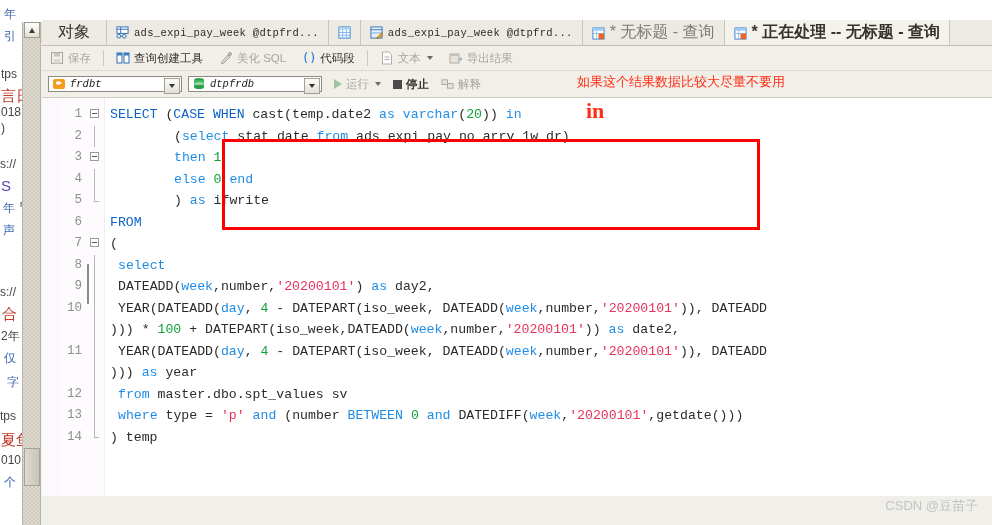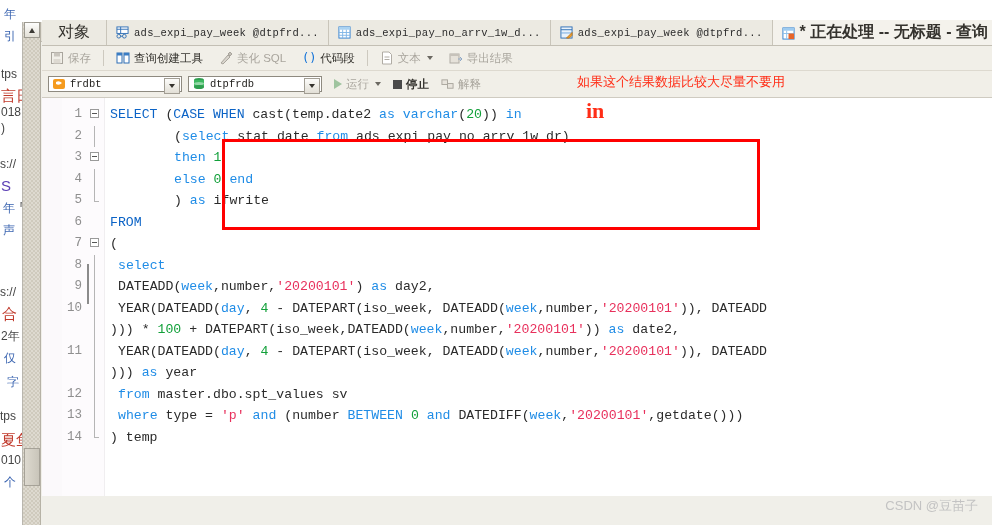--- a/index.html
+++ b/index.html
@@ -131,21 +131,21 @@
     width: 950px; height: 27px;
     background: #f1efe8;
     border-bottom: 1px solid #cfcbc1;
     display: flex; align-items: center; padding-left: 6px;
   }
   .combo {
     height: 16px; width: 134px;
     background: #ffffff;
     border: 1px solid #8e8a80;
     display: flex; align-items: center;
-    margin-right: 6px; position: relative;
+    margin-right: 6px; position: relative; font-style: italic;
   }
   .combo .cbicon { width: 14px; height: 14px; margin: 0 4px 0 3px; flex:0 0 14px; position: relative; }
   .combo .cbtext {
     font-family: "Liberation Mono", monospace;
     font-size: 10.5px; color: #22201d; white-space: nowrap;
     overflow: hidden;
   }
   .combo .cbarrow {
     position: absolute; right: 1px; top: 1px;
     width: 16px; height: 16px;
@@ -326,30 +326,39 @@
       </div>
       <div class="tab plain">
         <span class="tabicon" style="width: 13px; height: 13px; flex: 0 0 13px;"><svg width="13" height="13" viewBox="0 0 14 14">
             <rect x="1" y="1" width="12" height="12" fill="#fff" stroke="#2f7fd0"></rect>
             <rect x="1" y="1" width="12" height="3" fill="#a9d2f2"></rect>
             <line x1="1" y1="7" x2="13" y2="7" stroke="#7fb6e6"></line>
             <line x1="1" y1="10" x2="13" y2="10" stroke="#7fb6e6"></line>
             <line x1="5" y1="4" x2="5" y2="13" stroke="#7fb6e6"></line>
             <line x1="9" y1="4" x2="9" y2="13" stroke="#7fb6e6"></line>
           </svg></span>
-        <span>ads_expi_pay_no_arrv_1w_d...</span>
       </div>
       <div class="tab plain">
         <span class="tabicon" style="width: 13px; height: 13px; flex: 0 0 13px;"><svg width="13" height="13" viewBox="0 0 14 14">
             <rect x="1" y="1" width="12" height="12" fill="#e9f2fb" stroke="#2f6fb5"></rect>
             <line x1="1" y1="4" x2="13" y2="4" stroke="#2f6fb5"></line>
             <line x1="1" y1="7.5" x2="13" y2="7.5" stroke="#6fa8dd"></line>
             <path d="M7 13 L13 7 L13 10 L10 13 Z" fill="#f0a030" stroke="#c07818"></path>
           </svg></span>
         <span>ads_expi_pay_week @dtpfrd...</span>
+      </div>
+      <div class="tab dim">
+        <span class="tabicon" style="width: 13px; height: 13px; flex: 0 0 13px;"><svg width="13" height="13" viewBox="0 0 14 14">
+            <rect x="1" y="1" width="12" height="12" fill="#fff" stroke="#2f7fd0"></rect>
+            <rect x="1" y="1" width="12" height="3" fill="#9ecbf0"></rect>
+            <line x1="1" y1="7" x2="13" y2="7" stroke="#8dc0ea"></line>
+            <line x1="5" y1="4" x2="5" y2="13" stroke="#8dc0ea"></line>
+            <path d="M7 7 L13 7 L13 13 L7 13 Z" fill="#e8652a"></path>
+          </svg></span>
+        <span>* 无标题 - 查询</span>
       </div>
       <div class="tab active">
         <span class="tabicon" style="width: 13px; height: 13px; flex: 0 0 13px;"><svg width="13" height="13" viewBox="0 0 14 14">
             <rect x="1" y="1" width="12" height="12" fill="#fff" stroke="#2f7fd0"></rect>
             <rect x="1" y="1" width="12" height="3" fill="#9ecbf0"></rect>
             <line x1="1" y1="7" x2="13" y2="7" stroke="#8dc0ea"></line>
             <line x1="5" y1="4" x2="5" y2="13" stroke="#8dc0ea"></line>
             <path d="M7 7 L13 7 L13 13 L7 13 Z" fill="#e8652a"></path>
           </svg></span>
         <span>* 正在处理 -- 无标题 - 查询</span>

